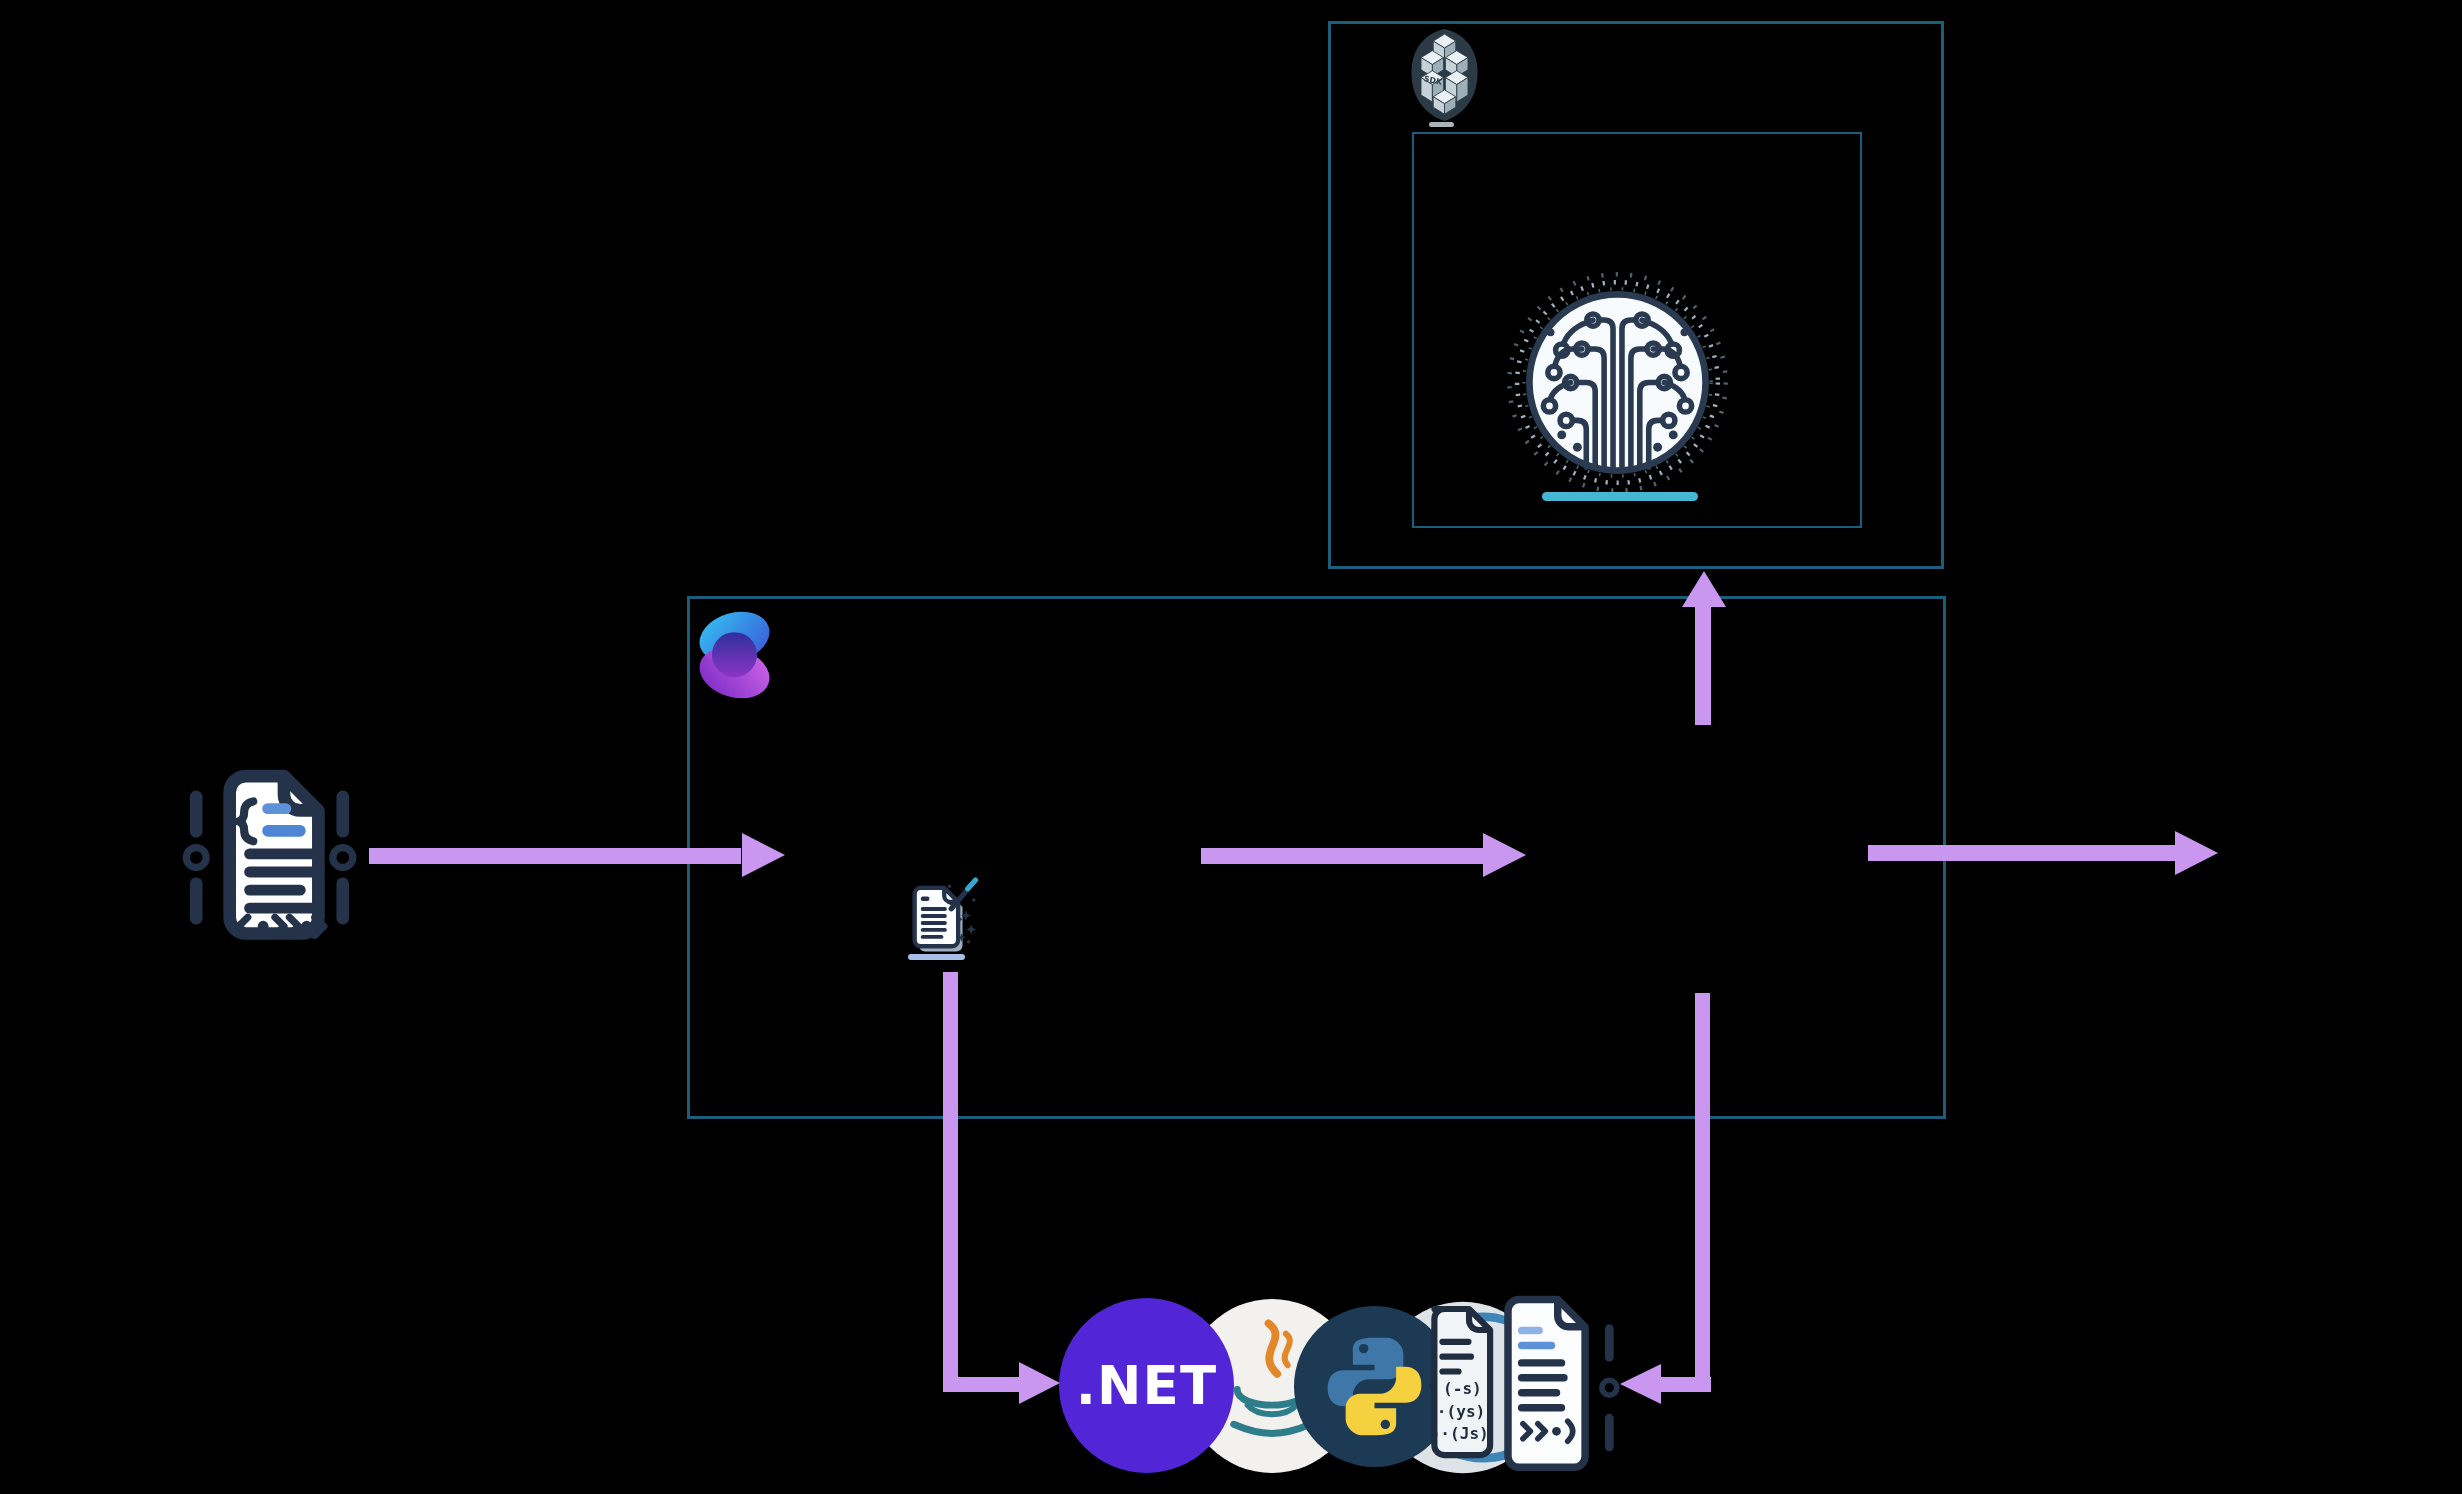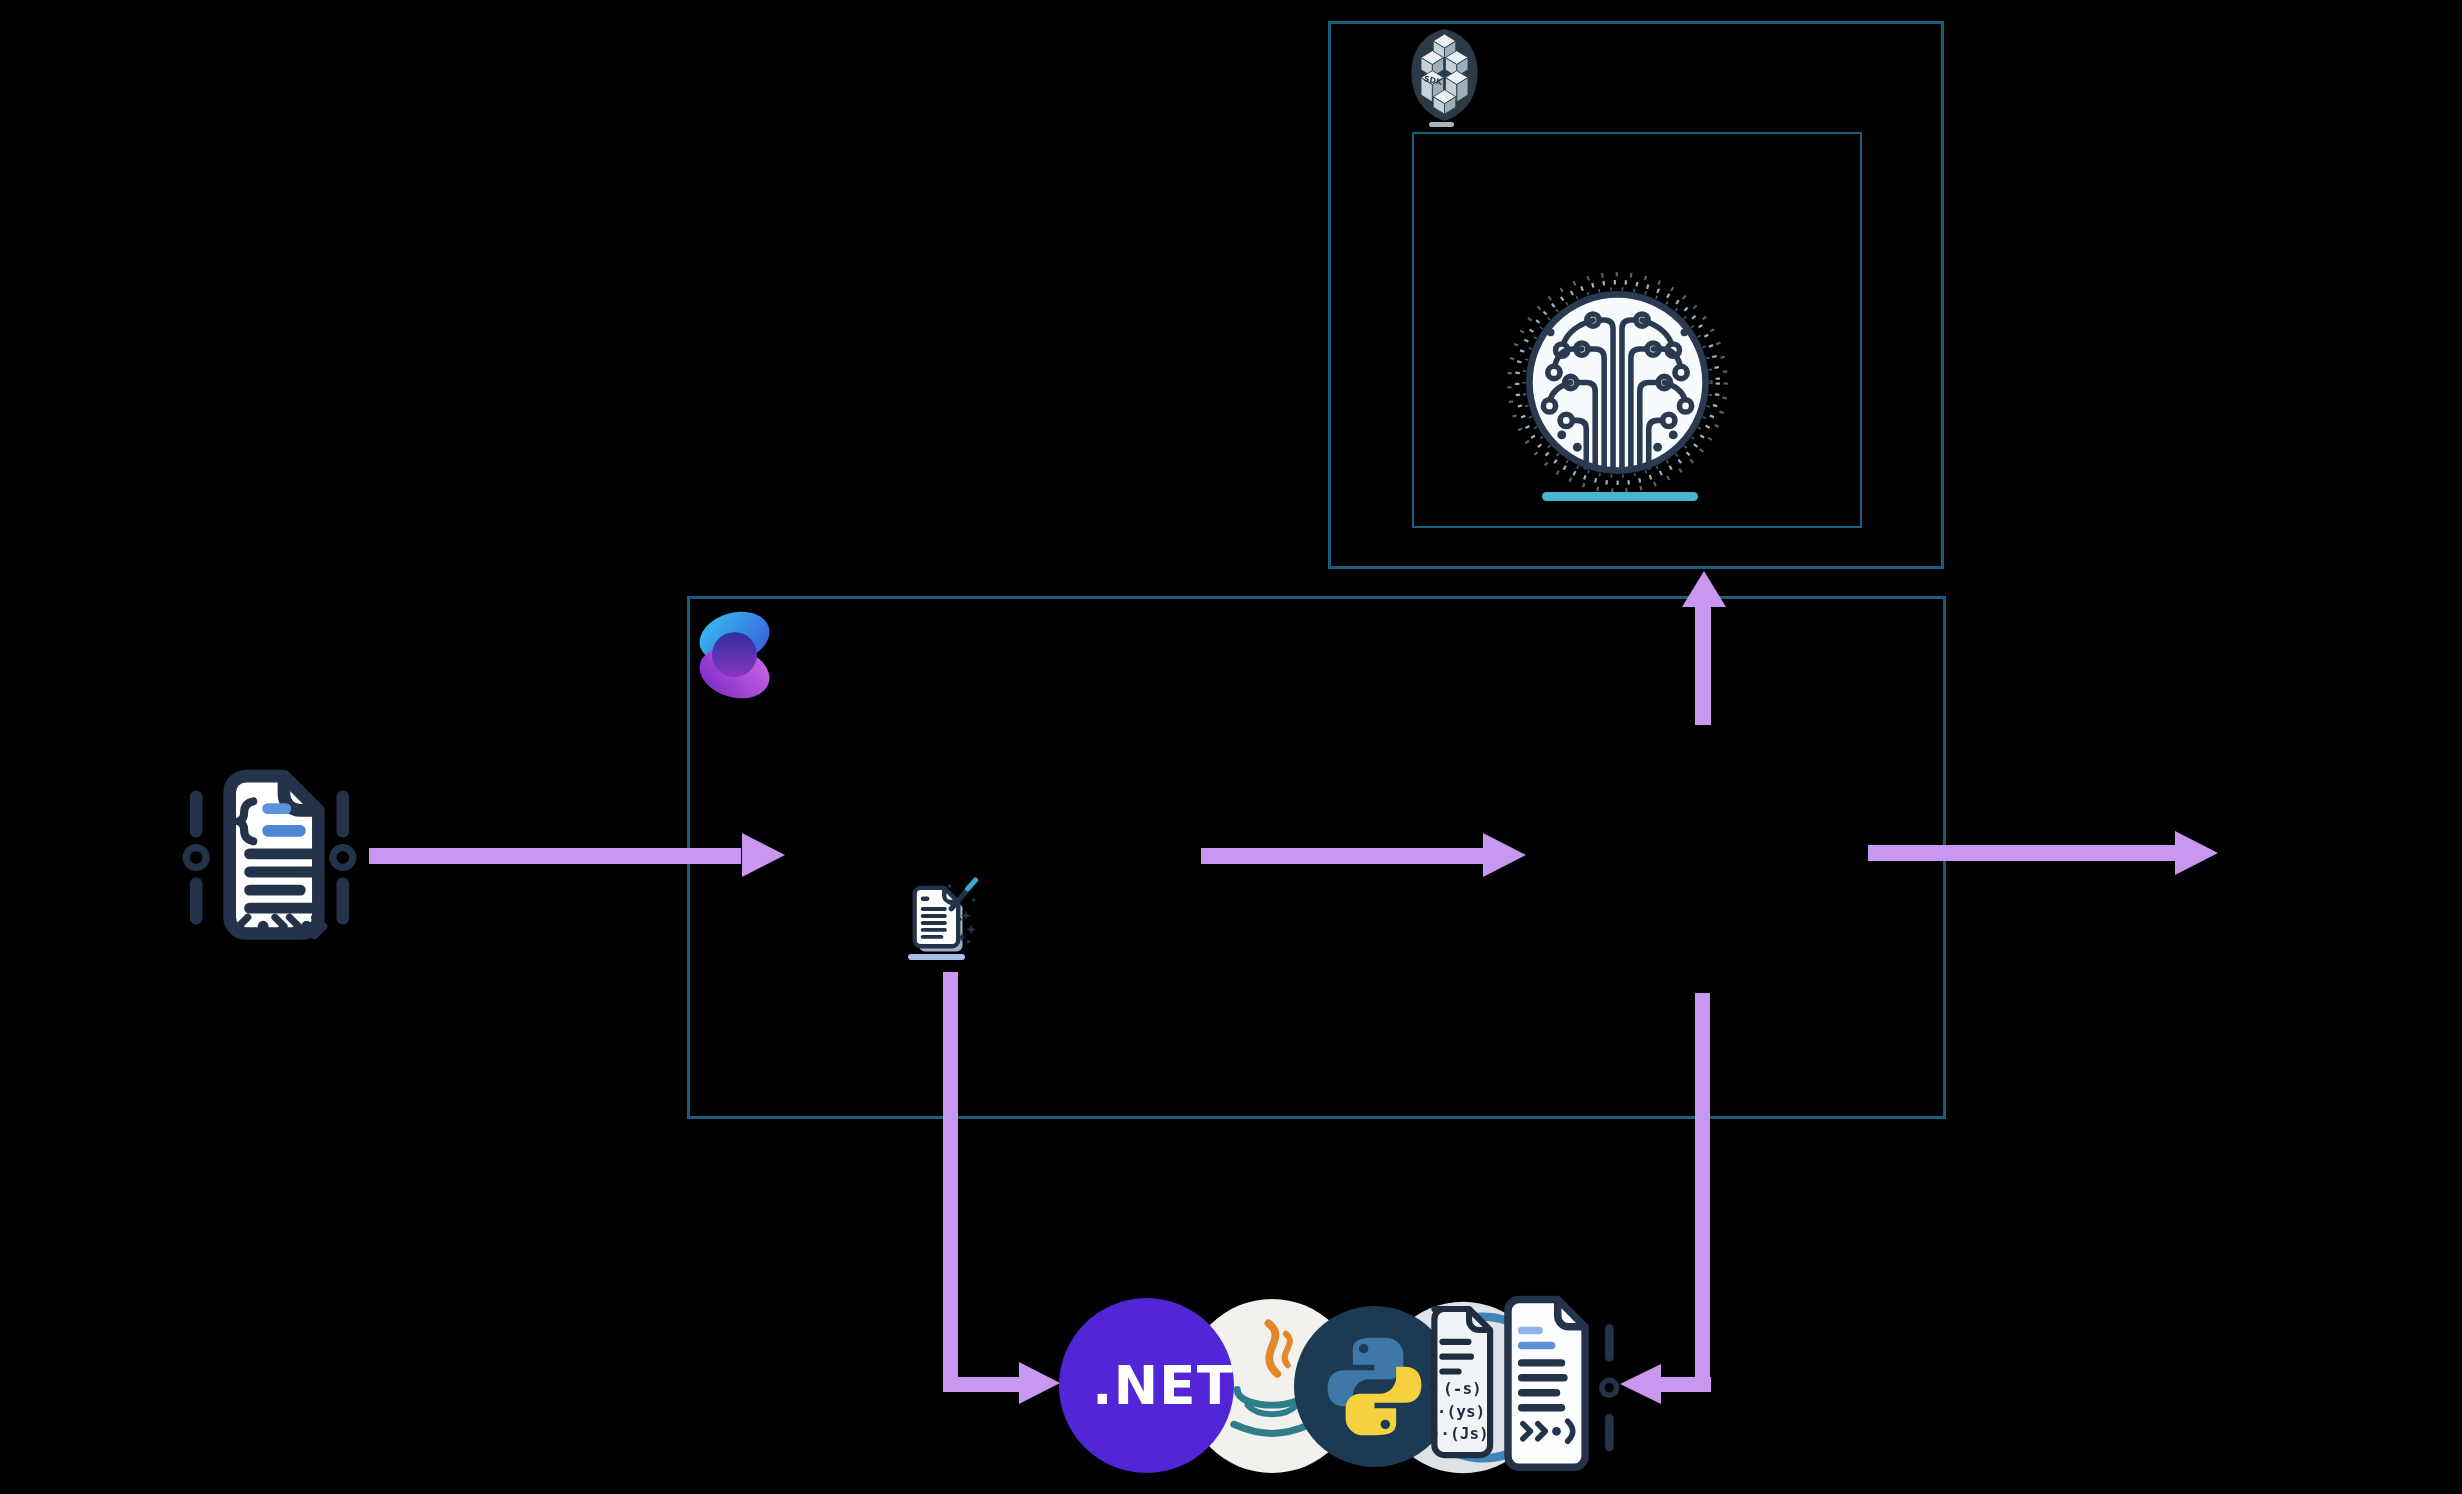--- a/index.html
+++ b/index.html
@@ -9,21 +9,21 @@
   .box.inner{border-width:2.5px;}
   .abs{position:absolute;}
   .shaft{position:absolute;background:var(--arrow,#C997EF);z-index:6;}
   .head{position:absolute;width:0;height:0;z-index:6;}
   .head.right{border-top:22.3px solid transparent;border-bottom:22.3px solid transparent;border-left:43px solid var(--arrow,#C997EF);}
   .head.left{border-top:20.5px solid transparent;border-bottom:20.5px solid transparent;border-right:41px solid var(--arrow,#C997EF);}
   .head.up{border-left:22px solid transparent;border-right:22px solid transparent;border-bottom:36px solid var(--arrow,#C997EF);}
   .underline-bar{position:absolute;border-radius:5px;}
   .caption-dash{position:absolute;background:#C9D4DB;border-radius:2.5px;opacity:.85;}
   .circle{position:absolute;border-radius:50%;display:flex;align-items:center;justify-content:center;}
-  #dotnet-circle{background:var(--dotnet-bg,#5226D6);color:#fff;font-weight:bold;font-size:53px;letter-spacing:1.2px;justify-content:flex-end;}
+  #dotnet-circle{background:var(--dotnet-bg,#5226D6);color:#fff;font-weight:bold;font-size:53px;letter-spacing:1.2px;}
   svg{display:block;overflow:visible;}
   .jsmono{font-family:"DejaVu Sans Mono",monospace;font-weight:bold;}
 </style>
 </head>
 <body>
 
 <div id="stage">
 
   <div class="box" style="left:1328px;top:21px;width:610px;height:542px;"></div>
   <div class="box inner" style="left:1412px;top:132px;width:446px;height:392px;"></div>

